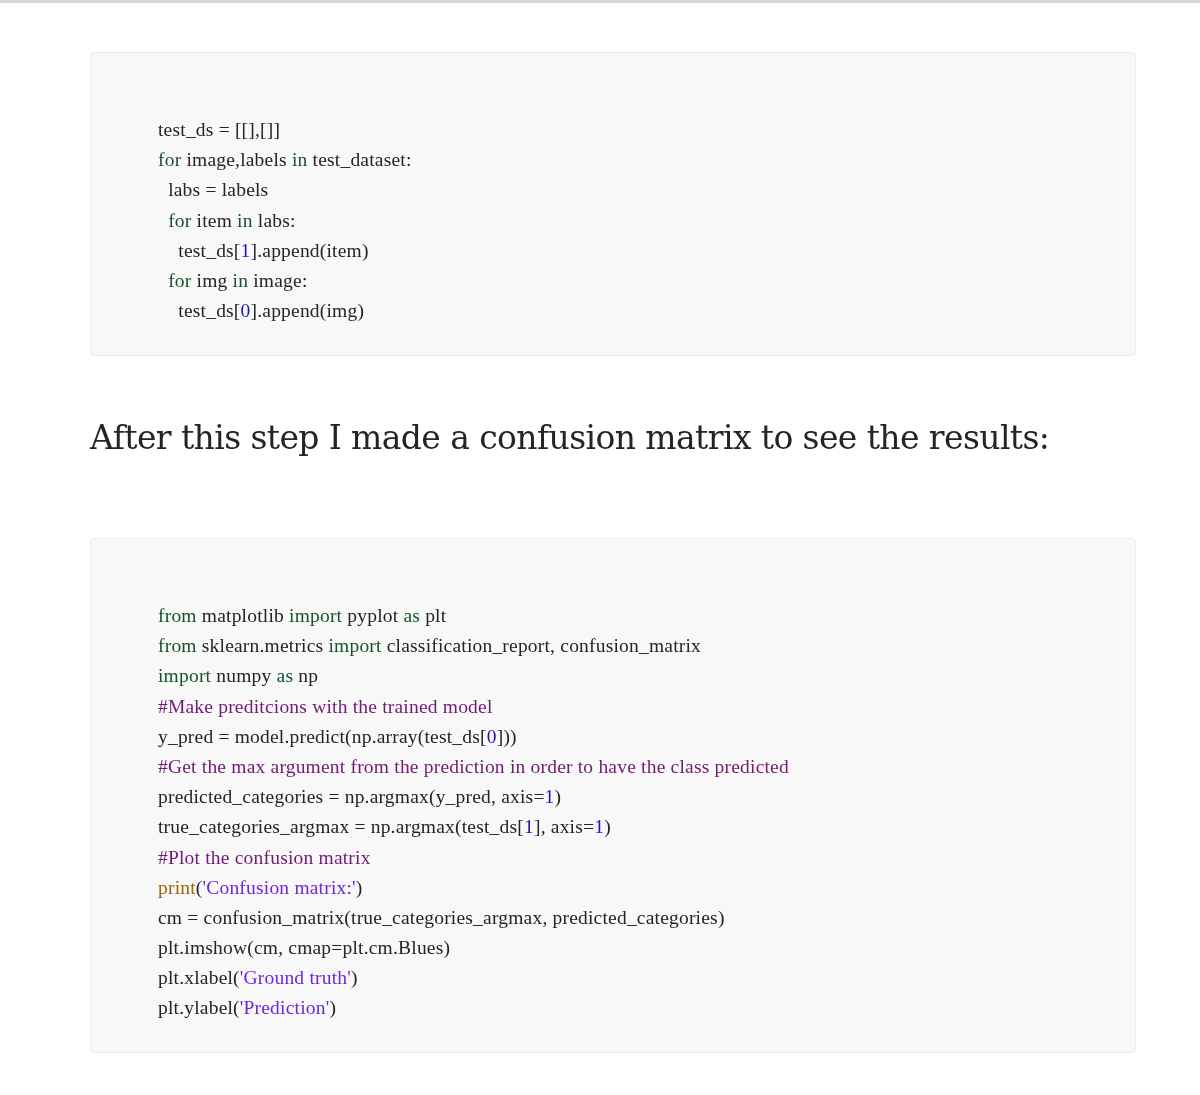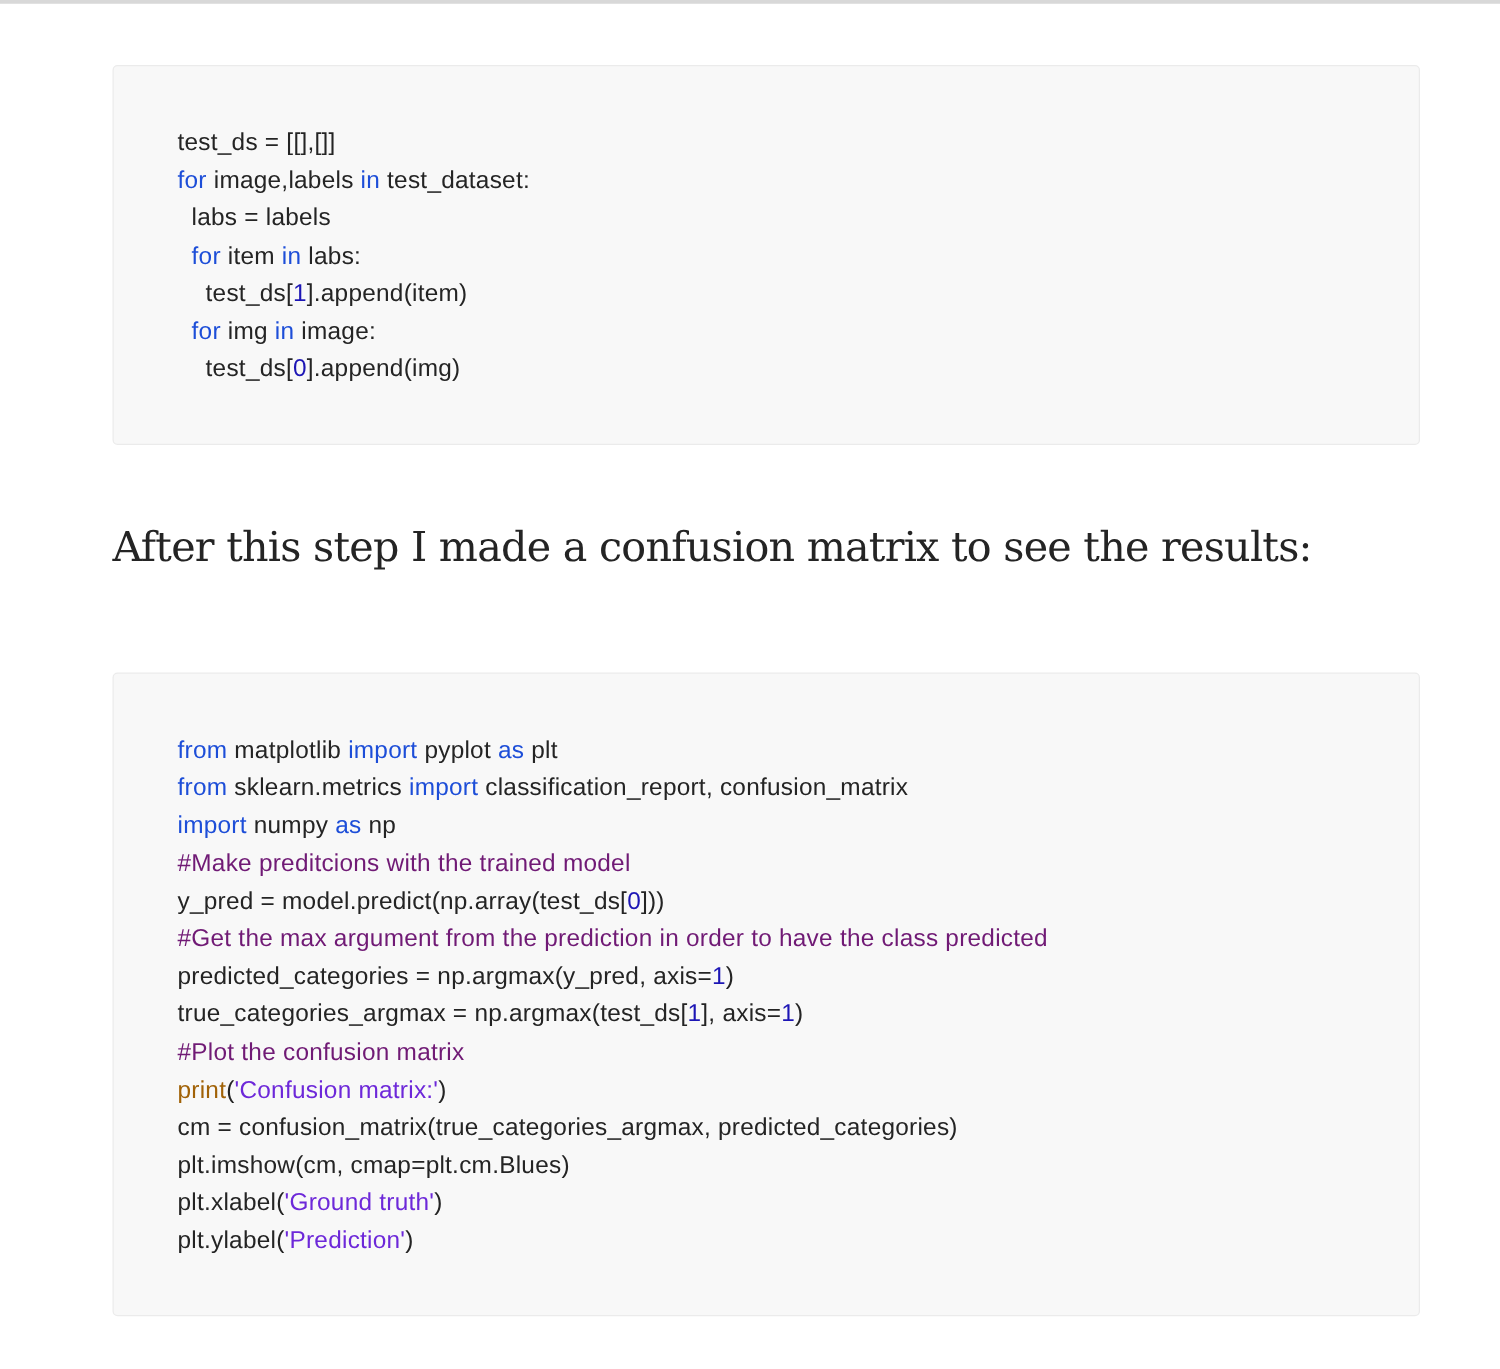--- a/index.html
+++ b/index.html
@@ -1,25 +1,25 @@
 <!DOCTYPE html>
 <html><head>
 <meta charset="utf-8">
 <style>
   html,body{margin:0;padding:0;background:#ffffff;}
   body{width:1200px;height:1095px;position:relative;overflow:hidden;}
   .topbar{position:absolute;left:0;top:0;width:1200px;height:3px;background:#d8d8d8;}
   .code-block{position:absolute;left:90px;width:1046px;background:#f8f8f8;border:1px solid #ebebeb;border-radius:4px;box-sizing:border-box;}
   #block1{top:52px;height:304px;}
   #block2{top:538px;height:515px;}
-  .code{position:absolute;left:51px;margin:0;font-family:Liberation Sans, sans-serif;font-size:19.5px;line-height:30.2px;color:#242424;white-space:pre;letter-spacing:0.2px;}
+  .code{position:absolute;left:51px;margin:16px;font-family:Liberation Serif, serif;font-size:19.5px;line-height:30.2px;color:#242424;white-space:pre;letter-spacing:0.2px;}
   #block1 .code{top:46px;}
   #block2 .code{top:46px;}
   .line{display:block;height:30.2px;}
-  .kw{color:#1d4ed8;}
+  .kw{color:#14532d;}
   .bi{color:#a16207;}
   .num{color:#1c15b5;}
   .cm{color:#701a75;}
   .str{color:#6d28d9;}
   .para{position:absolute;left:90px;top:418px;margin:0;font-family:"DejaVu Serif","Liberation Serif",serif;font-size:33px;color:#242424;letter-spacing:-0.6px;}
 </style>
 </head>
 <body>
 
 <div class="topbar"></div>

